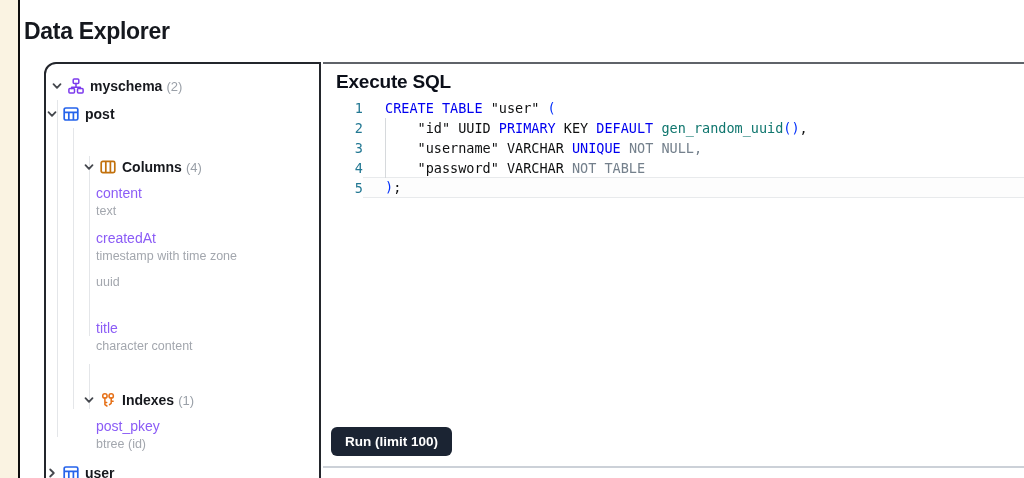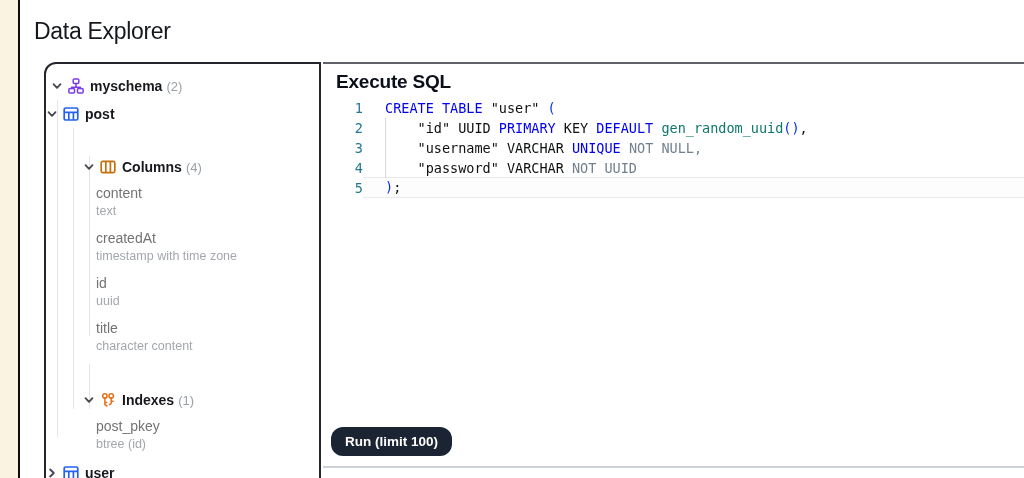--- a/index.html
+++ b/index.html
@@ -5,22 +5,22 @@
   * { margin:0; padding:0; box-sizing:border-box; }
   html,body { width:1024px; height:478px; overflow:hidden; }
   body {
     font-family:"Liberation Sans", sans-serif;
     background:#ffffff; position:relative;
   }
   .desk-strip { position:absolute; left:0; top:0; width:18px; height:478px; background:#faf3e2; }
   .window-edge { position:absolute; left:18px; top:0; width:2px; height:478px; background:#0d0d0d; }
 
   .page-title {
-    position:absolute; left:34px; top:18px;
-    font-size:23px; font-weight:400; color:#15181e; letter-spacing:-0.3px;
+    position:absolute; left:24px; top:18px;
+    font-size:23px; font-weight:700; color:#15181e; letter-spacing:-0.3px;
   }
 
   
   .sidebar {
     position:absolute; left:44px; top:62px; width:277px; height:430px;
     background:#fff; border:2px solid #23262c; border-radius:12px 0 0 0;
   }
   .tab-header {
     height:41px; display:flex; align-items:center; gap:13px;
     padding-left:8px; border-bottom:1px solid #e3e5e8;
@@ -41,21 +41,21 @@
   .trow { display:flex; align-items:center; height:28px; cursor:pointer; position:relative; }
   .trow .chev { width:12px; height:12px; flex:0 0 12px; margin-right:5px; display:flex; align-items:center; justify-content:center; }
   .trow .ticon { width:16px; height:16px; flex:0 0 16px; margin-right:6px; }
   .trow .tlabel { font-weight:600; color:#16181d; }
   .trow .tcount { color:#9aa0a8; font-size:13px; margin-left:4px; font-weight:400; }
   .lvl1 { padding-left:5px; }
   .lvl2 { }
   .lvl3 { padding-left:37px;margin-top:25px; }
 
   .leaf { padding-left:50px; height:45px; cursor:pointer; padding-top:3px; }
-  .leaf .lname { color:#737373; font-weight:500; line-height:19px; }
+  .leaf .lname { color:#8b5cf6; font-weight:500; line-height:19px; }
   .leaf .ltype { color:#a3a7ae; font-size:12.5px; line-height:17px; }
 
   
   .editor {
     position:absolute; left:323px; top:62px; right:-8px; height:406px;
     background:#fff; border-top:2px solid #5f6369; border-bottom:2px solid #ccd1d8;
   }
   .editor-title {
     margin:7px 0 5px 13px; font-size:19px; font-weight:800; color:#0b0f19; letter-spacing:-0.2px;
   }
@@ -72,21 +72,21 @@
     margin-top:-1px; line-height:19px;
   }
   .tk-k { color:#0000f0; }
   .tk-t { color:#0f1011; }
   .tk-b { color:#0431fa; }
   .tk-f { color:#0f766e;margin-top:48px; }
   .tk-g { color:#74808c; }
 
   .run-btn {
     position:absolute; left:8px; bottom:10px;
-    background:#1b2433; color:#ffffff; border:none; border-radius:12px;
+    background:#1b2433; color:#ffffff; border:none; border-radius:6px;
     padding:7px 14px; font-size:13.5px; font-weight:700; cursor:pointer;
     font-family:"Liberation Sans", sans-serif;
   }
 </style>
 </head>
 <body>
 
 <div class="desk-strip"></div>
 <div class="window-edge"></div>
 
@@ -151,21 +151,20 @@
 
     <div class="leaf">
       <div class="lname">content</div>
       <div class="ltype">text</div>
     </div>
     <div class="leaf">
       <div class="lname">createdAt</div>
       <div class="ltype">timestamp with time zone</div>
     </div>
     <div class="leaf">
-      <div class="lname">id</div>
       <div class="ltype">uuid</div>
     </div>
     <div class="leaf">
       <div class="lname">title</div>
       <div class="ltype">character content</div>
     </div>
 
     <div class="trow lvl3">
       <span class="chev">
         <svg width="12" height="12" viewBox="0 0 12 12">
@@ -219,21 +218,21 @@
       <div class="cm-line">
         <span class="ln">2</span>
         <span class="lc"><span class="tk-t">    </span><span class="tk-t">"id" UUID </span><span class="tk-k">PRIMARY</span><span class="tk-t"> KEY </span><span class="tk-k">DEFAULT</span><span class="tk-t"> </span><span class="tk-f">gen_random_uuid</span><span class="tk-b">()</span><span class="tk-t">,</span></span>
       </div>
       <div class="cm-line">
         <span class="ln">3</span>
         <span class="lc"><span class="tk-t">    </span><span class="tk-t">"username" VARCHAR </span><span class="tk-k">UNIQUE</span><span class="tk-t"> </span><span class="tk-g">NOT NULL,</span></span>
       </div>
       <div class="cm-line">
         <span class="ln">4</span>
-        <span class="lc"><span class="tk-t">    </span><span class="tk-t">"password" VARCHAR </span><span class="tk-g">NOT UUID</span></span>
+        <span class="lc"><span class="tk-t">    </span><span class="tk-t">"password" VARCHAR </span><span class="tk-g">NOT TABLE</span></span>
       </div>
       <div class="cm-line active">
         <span class="ln">5</span>
         <span class="lc"><span class="tk-b">)</span><span class="tk-t">;</span></span>
       </div>
     </div>
 
   <button class="run-btn">Run (limit 100)</button>
 </div>
 

